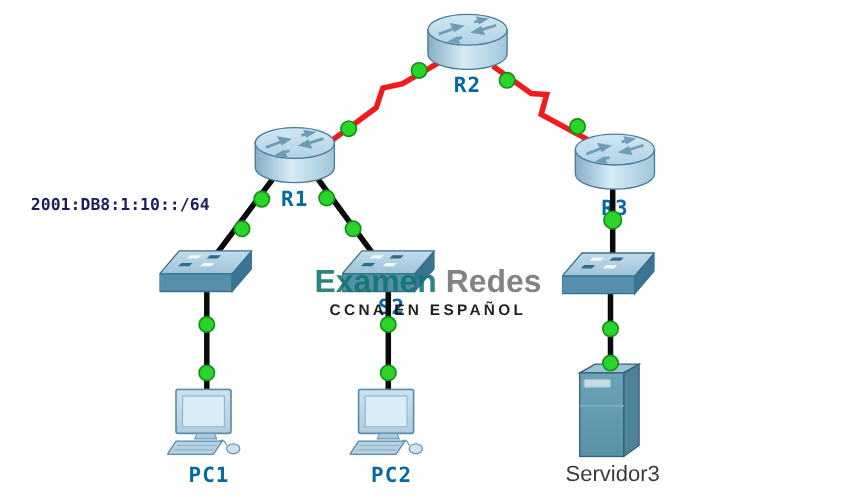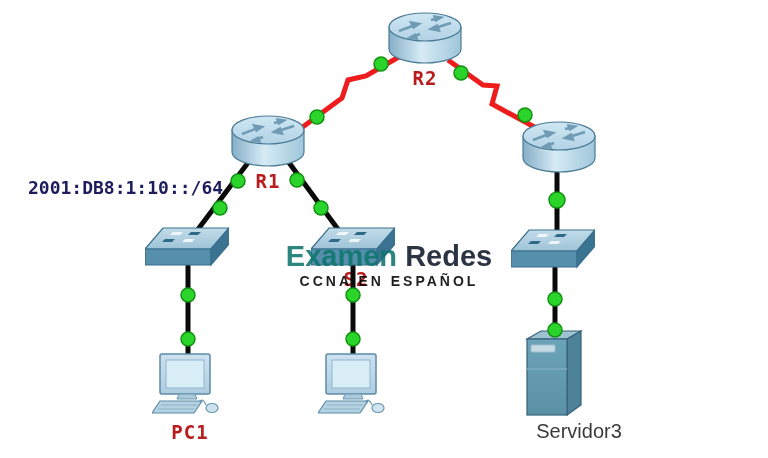--- a/index.html
+++ b/index.html
@@ -2,31 +2,31 @@
 <html><head>
 <meta charset="utf-8">
 <style>
   html,body{margin:0;padding:0;background:#ffffff;}
   #canvas{position:relative;width:768px;height:458px;background:#ffffff;overflow:hidden;
           font-family:"Liberation Sans",sans-serif;}.z2{z-index:2}.z3{z-index:3}.z5{z-index:5}
   .device{position:absolute;}
   .device svg{display:block;}
   .device-label{position:absolute;width:80px;text-align:center;
     font-family:"DejaVu Sans Mono",monospace;font-weight:bold;font-size:19px;
-    letter-spacing:1px;color:#b91c1c;z-index:1;}
+    letter-spacing:1px;color:#0369a1;z-index:1;}
   .server-label{position:absolute;width:120px;text-align:center;
     font-family:"Liberation Sans",sans-serif;font-weight:normal;font-size:20px;
     color:#3a3a3a;z-index:1;}
   .net-label{position:absolute;font-family:"DejaVu Sans Mono",monospace;
-    font-weight:bold;font-size:18px;color:#1c1c5e;white-space:nowrap;z-index:1;}
+    font-weight:bold;font-size:15px;color:#1c1c5e;white-space:nowrap;z-index:1;}
   .wm{position:absolute;left:276px;top:242px;width:226px;text-align:center;
     z-index:4;opacity:.88;pointer-events:none;line-height:1;}
   .wm-l1{font-weight:bold;font-size:29px;letter-spacing:0;}
   .wm-w1{color:#0f766e;}
-  .wm-w2{color:#0f172a;}
+  .wm-w2{color:#737373;}
   .wm-l2{margin-top:3px;font-weight:bold;font-size:14px;letter-spacing:3px;color:#000000;}
   svg.links, svg.dots{position:absolute;left:0;top:0;}
   svg.dots{pointer-events:none;}
 </style>
 </head>
 <body>
 
 <div id="canvas">
 
   <svg width="0" height="0" style="position:absolute">
@@ -50,23 +50,25 @@
       </linearGradient>
       <linearGradient id="srvFront" x1="0" y1="0" x2="0" y2="1">
         <stop offset="0" stop-color="#6ba3b9"></stop>
           <stop offset="1" stop-color="#5a91a7"></stop>
       </linearGradient>
     </defs>
   </svg>
 
   <div class="device-label" style="left:385px;top:67px">R2</div>
   <div class="device-label" style="left:228px;top:170px">R1</div>
+  <div class="device-label" style="left:519px;top:178px">R3</div>
   <div class="device-label" style="left:316px;top:268px">S2</div>
   <div class="device-label" style="left:150px;top:421px">PC1</div>
-  <div class="server-label" style="left:519px;top:420px">Servidor3</div>
+  <div class="device-label" style="left:316px;top:421px">PC2</div>
+  <div class="server-label" style="left:497px;top:420px">Servidor3</div>
 
   <div class="net-label" style="left:28px;top:177px">2001:DB8:1:10::/64</div>
 
   <svg class="links z2" width="768" height="458">
 
     <polyline points="404,54 366,76 348,80 342,98 300,129" fill="none" stroke="#ee1c1c" stroke-width="5"></polyline>
 
     <polyline points="448,60 483,85 497,86 492,104 538,129" fill="none" stroke="#ee1c1c" stroke-width="5"></polyline>
 
     <line x1="250" y1="160" x2="196" y2="232" stroke="#0a0a0a" stroke-width="5"></line>

